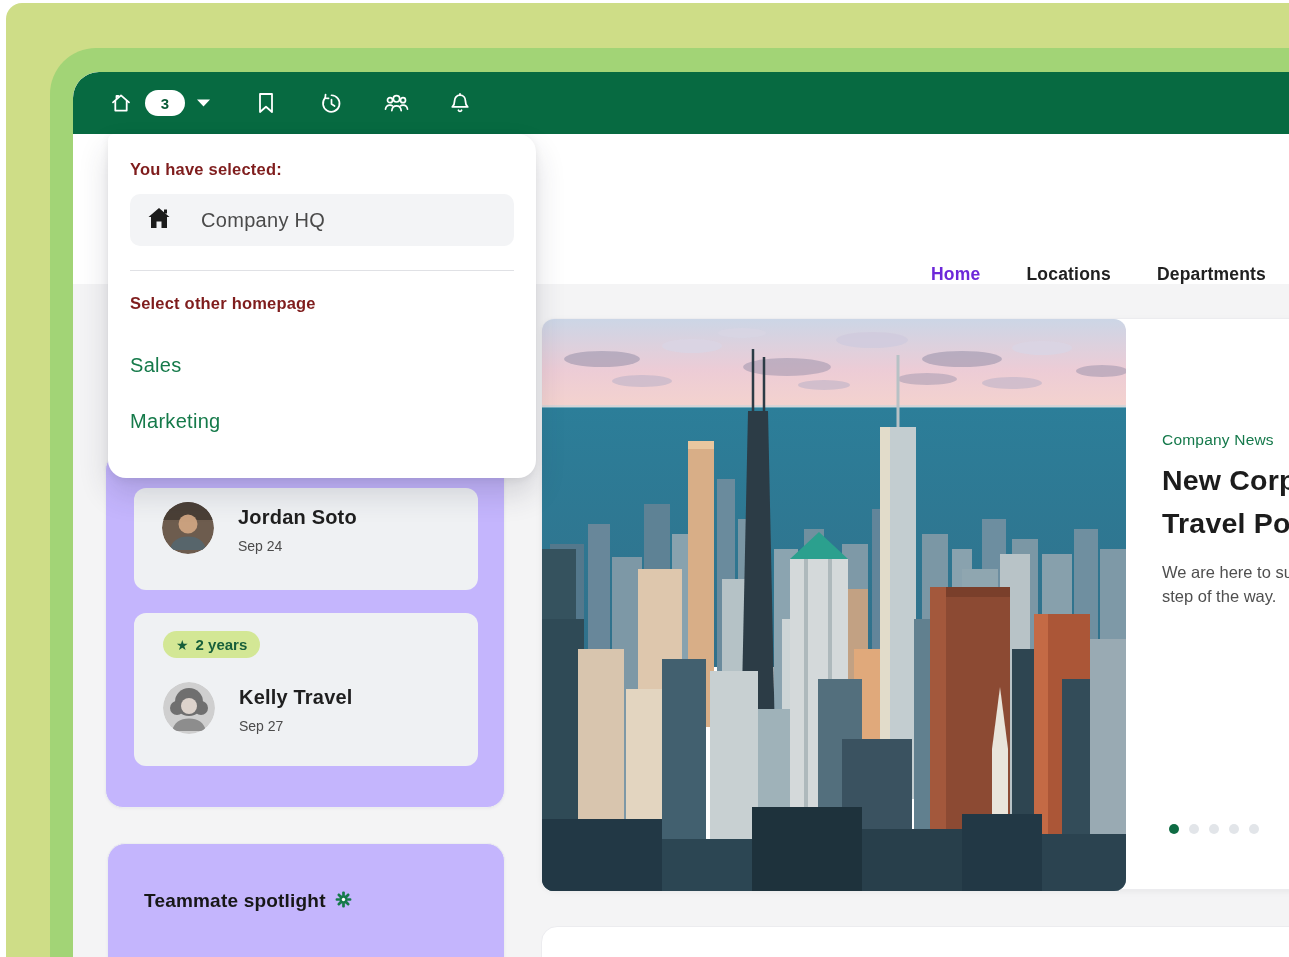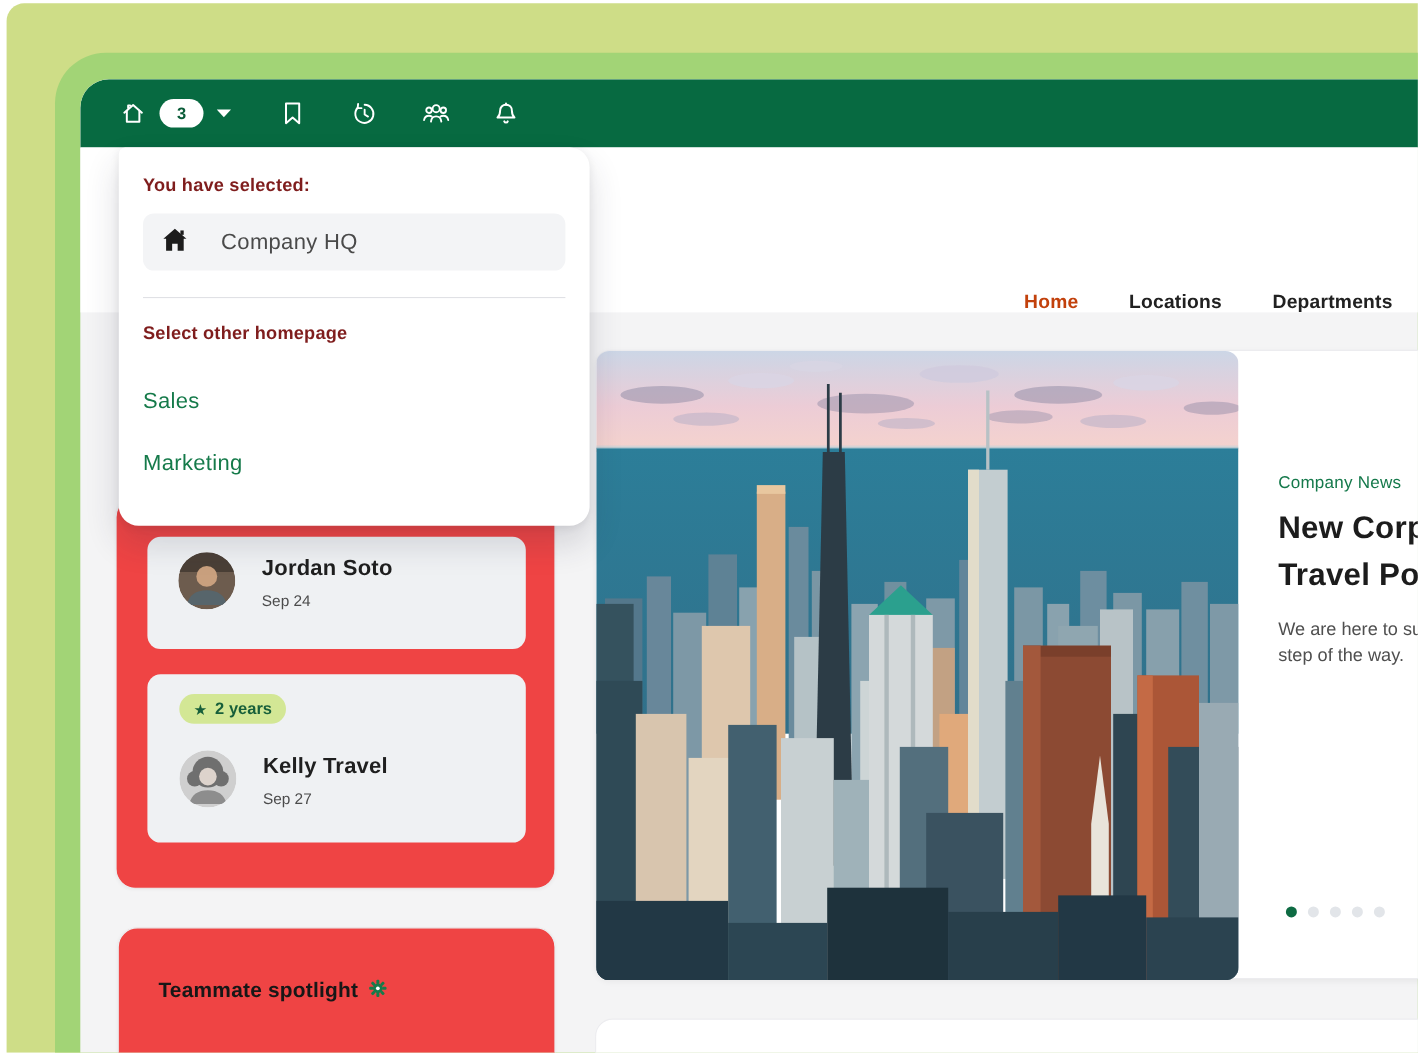--- a/index.html
+++ b/index.html
@@ -18,35 +18,35 @@
   .tb-pill{width:40px;height:26px;border-radius:13px;background:#fff;color:#0A5C38;font-size:15px;font-weight:bold;display:flex;align-items:center;justify-content:center;margin-right:12px;}
   .tb-caret{margin-right:46px;}
   .tb-bookmark{margin-right:44px;}
   .tb-history{margin-right:40px;}
   .tb-people{margin-right:40px;}
 
   
   .header{position:absolute;left:0;top:62px;right:0;height:150px;background:#fff;}
   .nav{position:absolute;left:858px;top:130px;display:flex;gap:46px;font-size:17.5px;font-weight:bold;letter-spacing:.2px;white-space:nowrap;}
   .nav .item{color:#212121;cursor:pointer;}
-  .nav .item.active{color:#c2410c;}
+  .nav .item.active{color:#6d28d9;}
 
   
   .dropdown{position:absolute;left:108px;top:134px;width:428px;height:344px;background:#fff;border-radius:18px;border-top-left-radius:6px;box-shadow:0 16px 30px rgba(45,45,70,.16),0 2px 8px rgba(0,0,0,.07);z-index:40;box-sizing:border-box;padding:26px 22px;}
   .dd-heading{font-size:16.5px;font-weight:bold;color:#7f1d1d;letter-spacing:.2px;}
   .dd-selected{margin-top:15px;height:52px;border-radius:10px;background:#F3F4F6;display:flex;align-items:center;padding-left:17px;gap:14px;}
   .dd-selected .label{font-size:20px;color:#4A4A4A;letter-spacing:.3px;margin-left:16px;}
   .dd-divider{border:none;border-top:1px solid #E0E1E5;margin:24px 0 0 0;}
   .dd-heading2{margin-top:23px;}
   .dd-link{font-size:20px;color:#157A4A;letter-spacing:.3px;cursor:pointer;}
   .dd-link.first{margin-top:33px;}
   .dd-link.second{margin-top:41px;}
 
   
-  .card{position:absolute;background:#ef4444;border:1px solid #ECEEF0;border-radius:18px;box-shadow:0 1px 3px rgba(0,0,0,.04);box-sizing:border-box;}
+  .card{position:absolute;background:#c4b5fd;border:1px solid #ECEEF0;border-radius:18px;box-shadow:0 1px 3px rgba(0,0,0,.04);box-sizing:border-box;}
   .card1{left:105px;top:452px;width:400px;height:356px;z-index:10;}
   .mini{position:absolute;left:28px;width:344px;background:#EFF1F3;border-radius:12px;}
   .mini1{top:35px;height:102px;}
   .mini2{top:160px;height:153px;}
   .avatar{position:absolute;width:52px;height:52px;border-radius:50%;overflow:hidden;}
   .m1-avatar{left:28px;top:14px;}
   .m2-avatar{left:29px;top:69px;}
   .person-name{position:absolute;font-size:20px;font-weight:bold;color:#1F1F1F;letter-spacing:.2px;}
   .person-date{position:absolute;font-size:14px;color:#4B4B4B;}
   .m1-name{left:104px;top:18px;}

